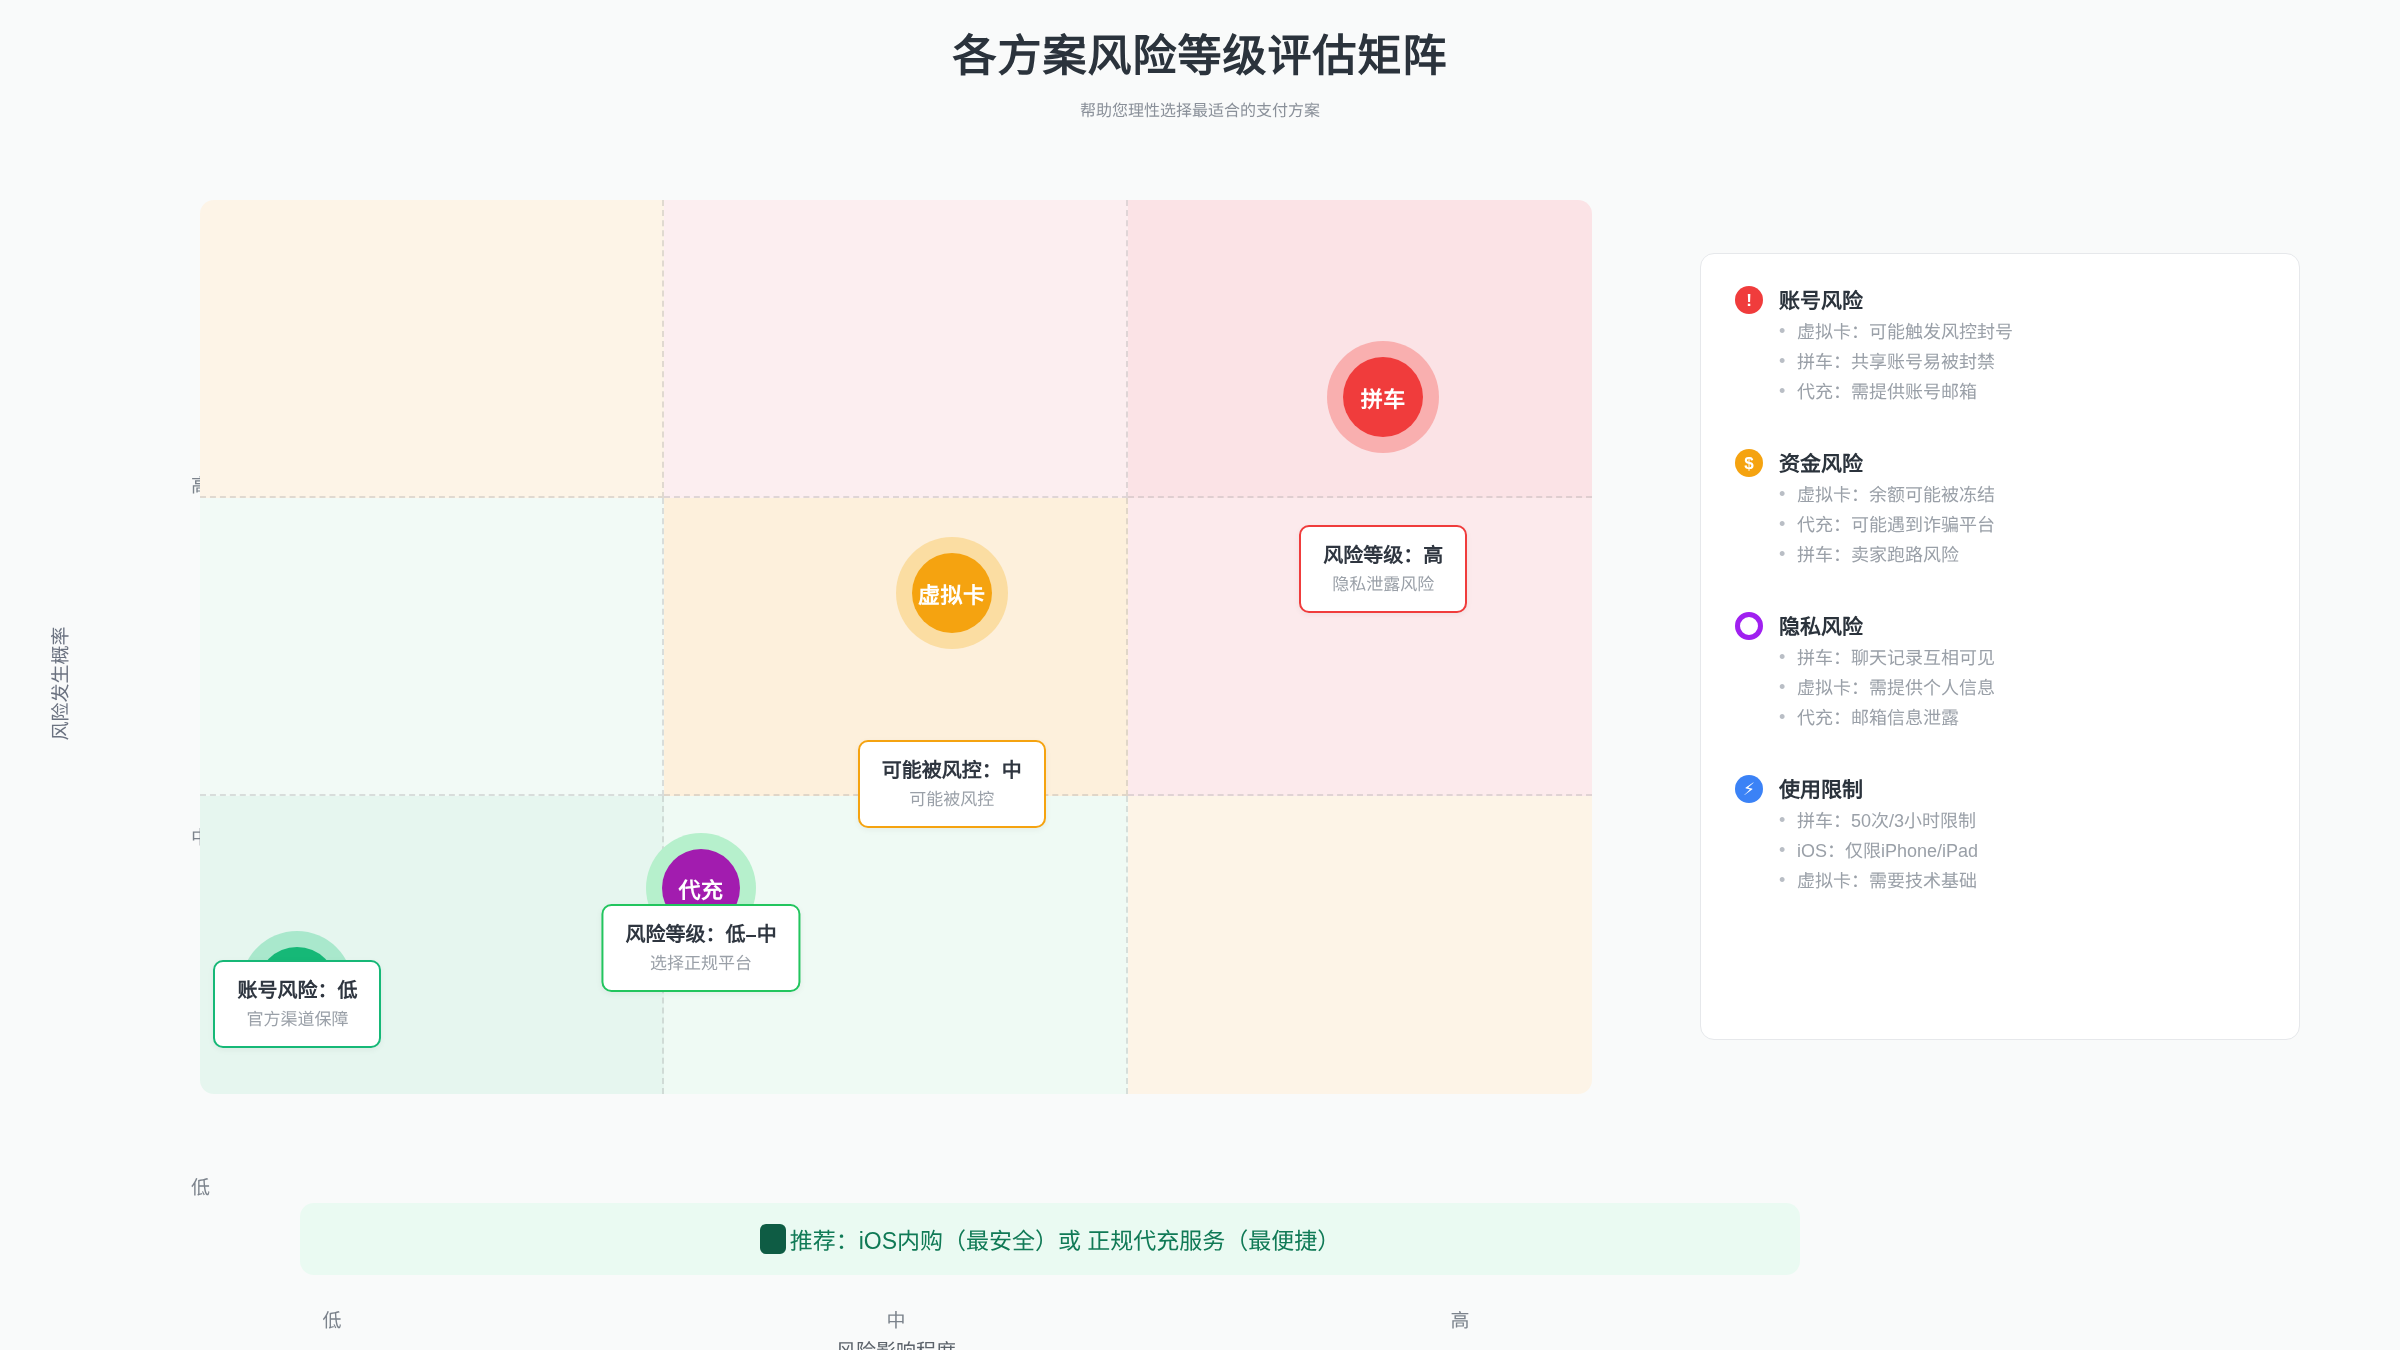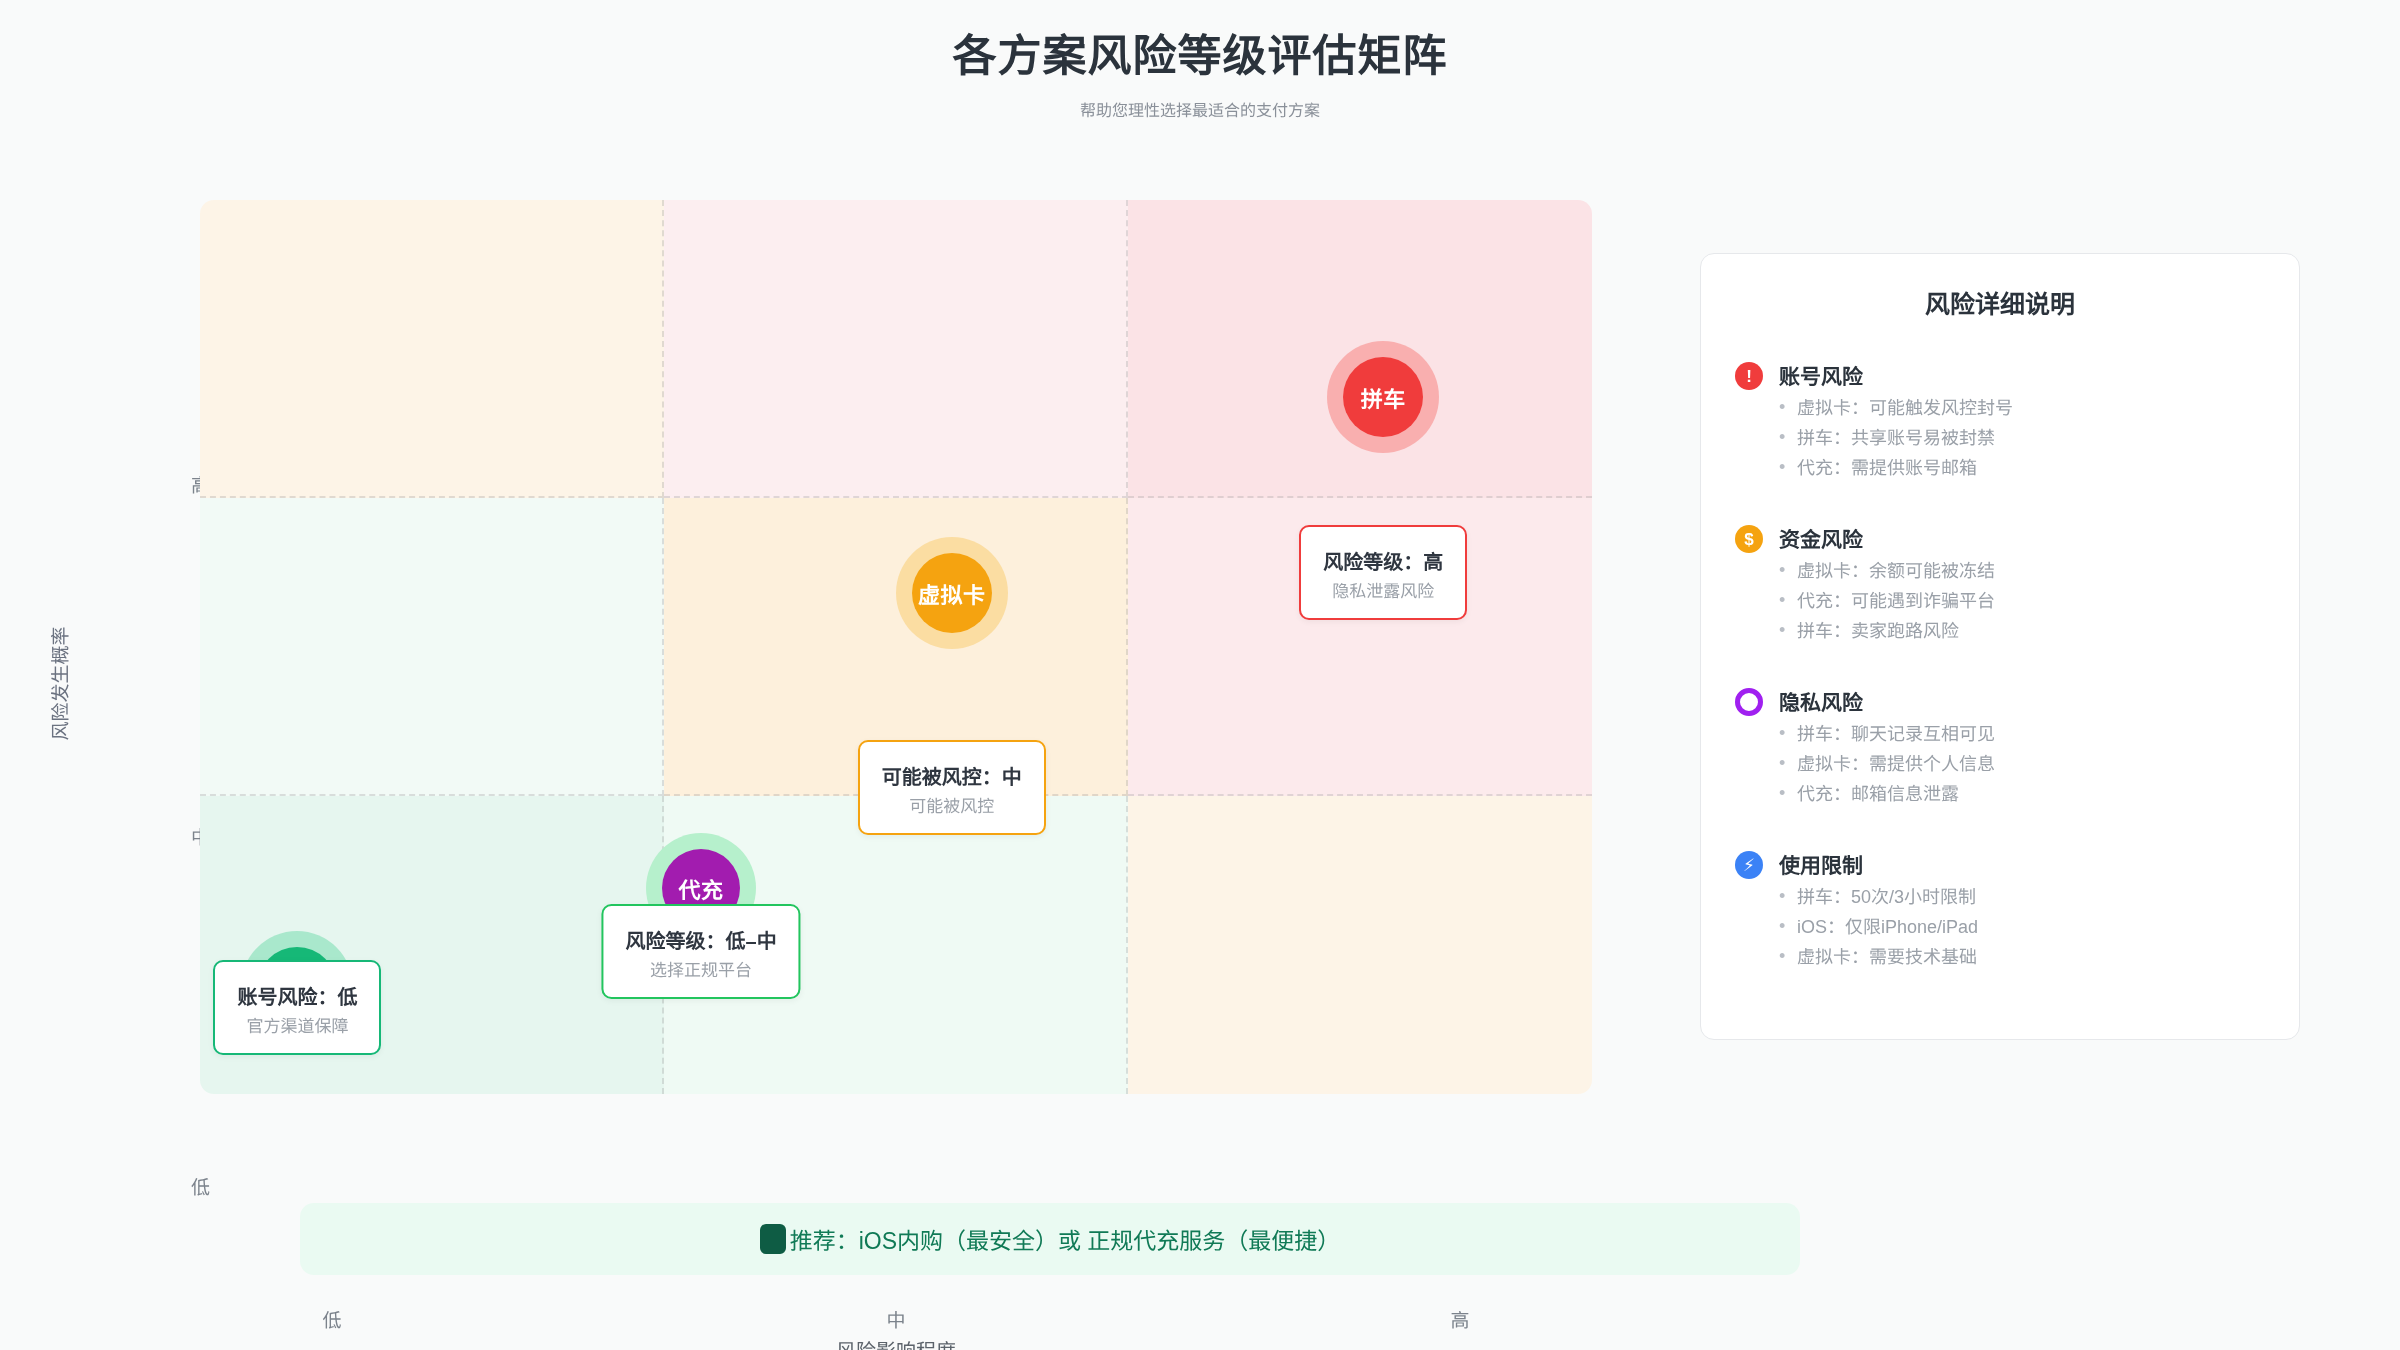--- a/index.html
+++ b/index.html
@@ -57,21 +57,21 @@
     position: absolute; left: 50%; top: 50%;
     transform: translate(-50%, -50%);
     border-radius: 50%;
     display: flex; align-items: center; justify-content: center;
     color: #FFFFFF; font-weight: 700; letter-spacing: 0.5px;
   }
 
   .tooltip {
     position: absolute; transform: translateX(-50%);
     background: #FFFFFF; border-radius: 10px;
-    padding: 22px 22px 15px; text-align: center;
+    padding: 15px 22px 15px; text-align: center;
     border-width: 2px; border-style: solid;
     box-shadow: 0 2px 6px rgba(0,0,0,0.05);
     white-space: nowrap;
   }
   .tip-title { font-size: 20px; font-weight: 700; color: #2F3640; line-height: 1.3; }
   .tip-sub { margin-top: 6px; font-size: 17px; color: #9AA0A8; line-height: 1.3; }
 
   .x-tick { position: absolute; font-size: 19px; color: #7C838C; transform: translateX(-50%); }
   .x-axis-title {
     position: absolute; left: 826px; top: 1145px; transform: translateX(-50%);
@@ -186,21 +186,20 @@
 
     <div id="x-ticks">
         <div class="x-tick" style="left: 262px; top: 1115px;">低</div>
         <div class="x-tick" style="left: 826px; top: 1115px;">中</div>
         <div class="x-tick" style="left: 1390px; top: 1115px;">高</div>
       </div>
     <div class="x-axis-title">风险影响程度</div>
   </div>
 
   <div class="info-card">
-    <div class="info-title">风险详细说明</div>
     <div id="risk-sections">
         <div class="risk-section">
           <div class="risk-ico" style="background: rgb(240, 60, 60);">!</div>
           <div class="risk-body">
             <div class="risk-name">账号风险</div>
             <ul class="risk-list">
               <li>虚拟卡：可能触发风控封号</li>
               <li>拼车：共享账号易被封禁</li>
               <li>代充：需提供账号邮箱</li>
             </ul>

